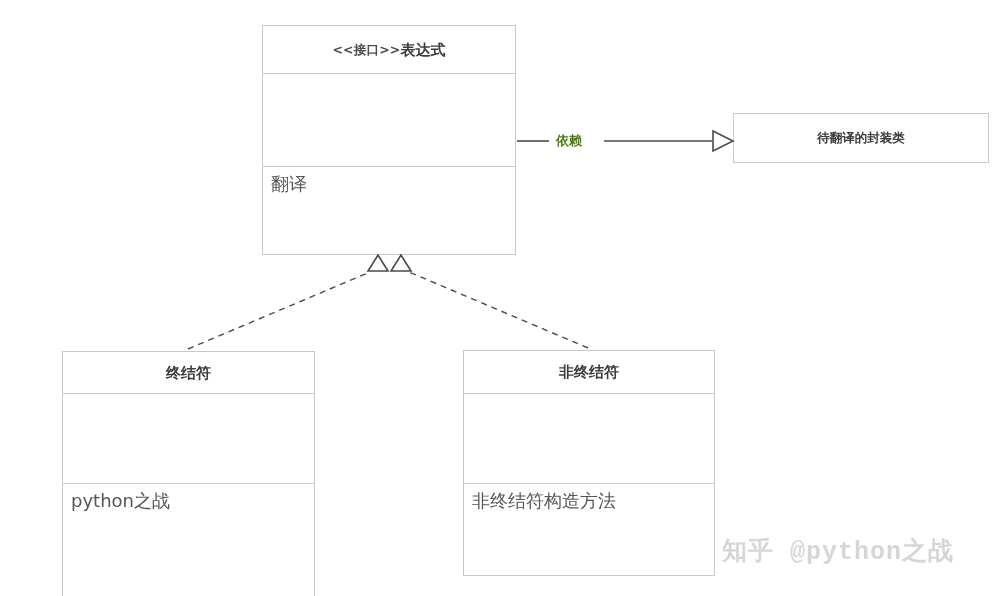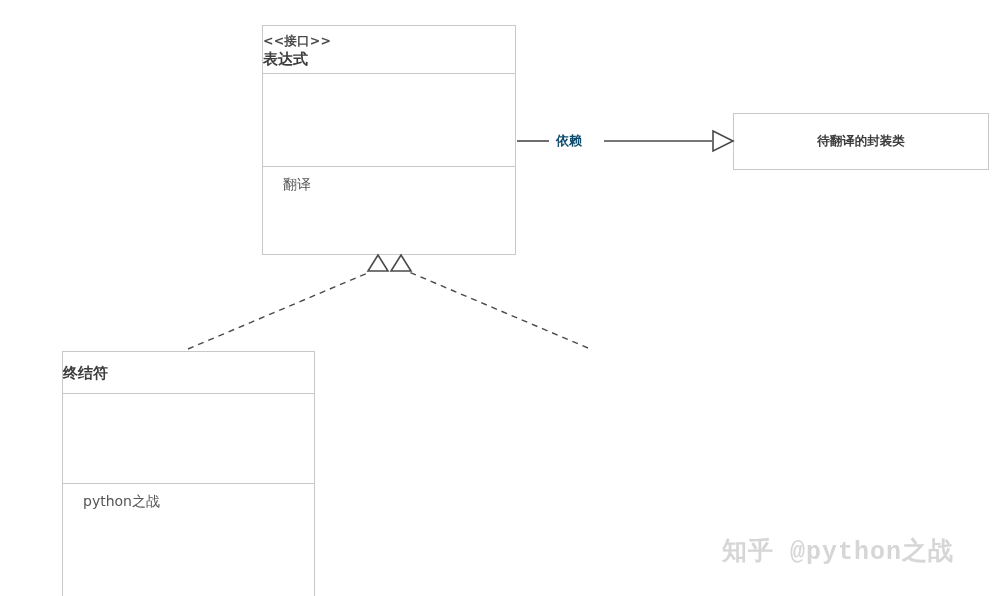--- a/index.html
+++ b/index.html
@@ -25,61 +25,61 @@
   }
   .compartment {
     box-sizing: border-box;
     position: relative;
   }
   .compartment.divider-bottom {
     border-bottom: 1px solid #c9c9c9;
   }
   .title-compartment {
     display: flex;
-    flex-direction: column;
-    align-items: flex-start;
+    flex-direction: row;
+    align-items: center;
     justify-content: center;
     text-align: center;
   }
   .stereotype {
     font-size: 12.5px;
     color: #4b4b4b;
     line-height: 18px;
     font-weight: bold;
     letter-spacing: 0.2px;
   }
   .class-name {
     font-size: 15px;
     color: #3d3d3d;
     line-height: 18px;
     font-weight: bold;
   }
   .member-text {
     position: absolute;
-    left: 20px;
+    left: 8px;
     top: 9px;
-    font-size: 14px;
+    font-size: 18px;
     color: #555555;
     line-height: 16px;
   }
   .plain-box-label {
     width: 100%;
     height: 100%;
     display: flex;
     align-items: center;
     justify-content: center;
     font-size: 12.5px;
     color: #3d3d3d;
     font-weight: bold;
     text-align: center;
   }
   .edge-label {
     position: absolute;
     font-size: 13px;
-    color: #0c4a6e;
+    color: #4d7c0f;
     font-weight: bold;
     white-space: nowrap;
   }
   svg.overlay {
     position: absolute;
     left: 0;
     top: 0;
     width: 1004px;
     height: 596px;
     pointer-events: none;
@@ -106,36 +106,47 @@
       <div class="class-name">表达式</div>
     </div>
     <div class="compartment divider-bottom" style="height:93px;">
       <div class="member-text"></div>
     </div>
     <div class="compartment" style="height:87px;">
       <div class="member-text">翻译</div>
     </div>
   </div>
 
-  <div class="uml-box" style="left:733px; top:113px; width:256px; height:57px;">
+  <div class="uml-box" style="left:733px; top:113px; width:256px; height:50px;">
     <div class="plain-box-label">待翻译的封装类</div>
   </div>
 
   <div class="uml-box" style="left:62px; top:351px; width:253px; height:288px;">
     <div class="compartment title-compartment divider-bottom" style="height:42px;">
       <div class="class-name">终结符</div>
     </div>
     <div class="compartment divider-bottom" style="height:90px;">
       <div class="member-text"></div>
     </div>
     <div class="compartment" style="height:90px;">
       <div class="member-text">python之战</div>
     </div>
   </div>
 
+  <div class="uml-box" style="left:463px; top:350px; width:252px; height:226px;">
+    <div class="compartment title-compartment divider-bottom" style="height:43px;">
+      <div class="class-name">非终结符</div>
+    </div>
+    <div class="compartment divider-bottom" style="height:90px;">
+      <div class="member-text"></div>
+    </div>
+    <div class="compartment" style="height:90px;">
+      <div class="member-text">非终结符构造方法</div>
+    </div>
+  </div>
 
   <svg class="overlay" viewBox="0 0 1004 596" xmlns="http://www.w3.org/2000/svg">
 
     <line x1="517" y1="141" x2="549" y2="141" stroke="#4a4a4a" stroke-width="1.6"></line>
     <line x1="604" y1="141" x2="712" y2="141" stroke="#4a4a4a" stroke-width="1.6"></line>
     <polygon points="713,131 733,141 713,151" fill="#ffffff" stroke="#4a4a4a" stroke-width="1.6" stroke-linejoin="miter"></polygon>
 
     <line x1="188" y1="349" x2="370" y2="272" stroke="#4a4a4a" stroke-width="1.4" stroke-dasharray="6,5"></line>
     <polygon points="368,271 388,271 378,255" fill="#ffffff" stroke="#4a4a4a" stroke-width="1.6" stroke-linejoin="miter"></polygon>
 

